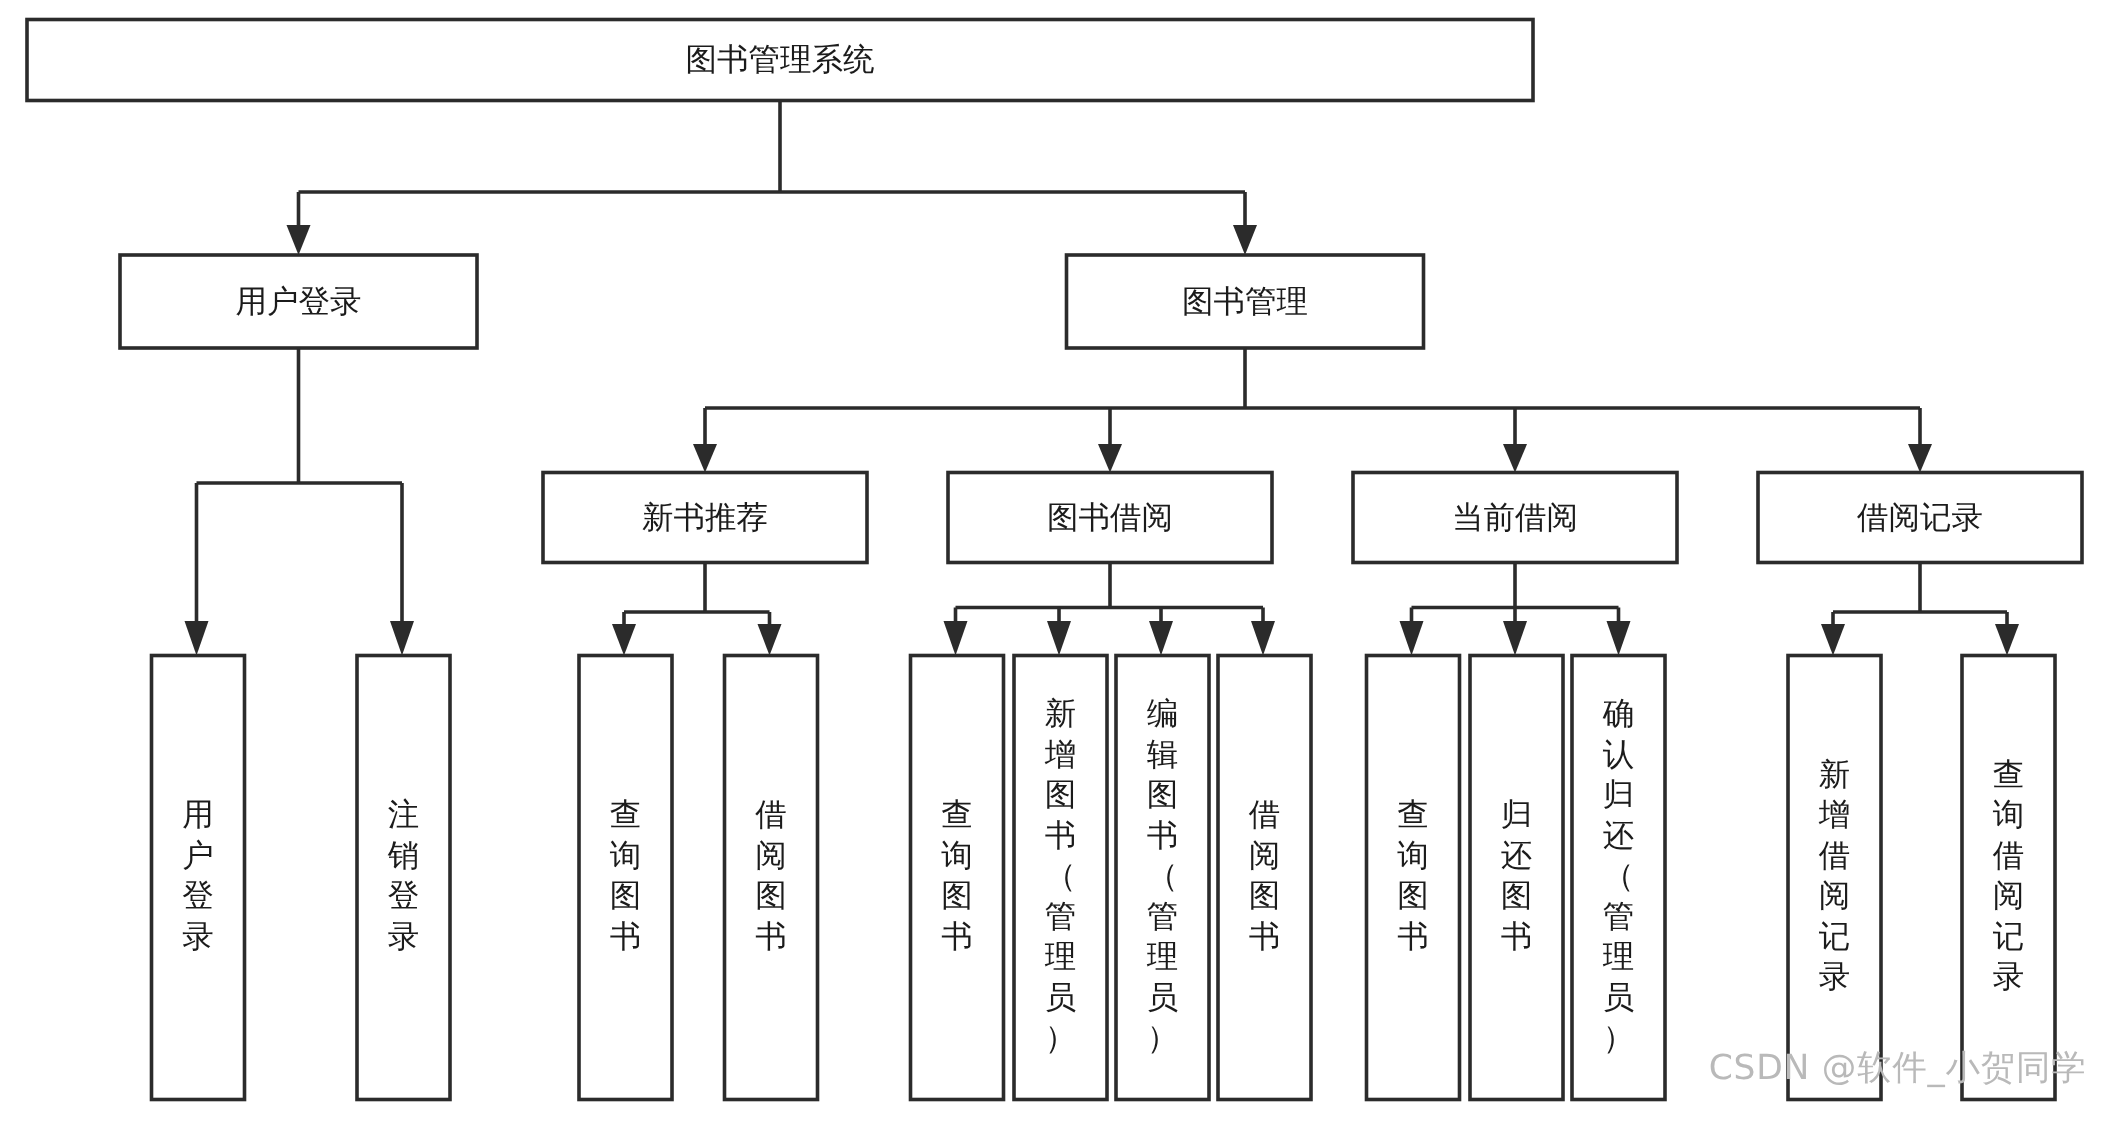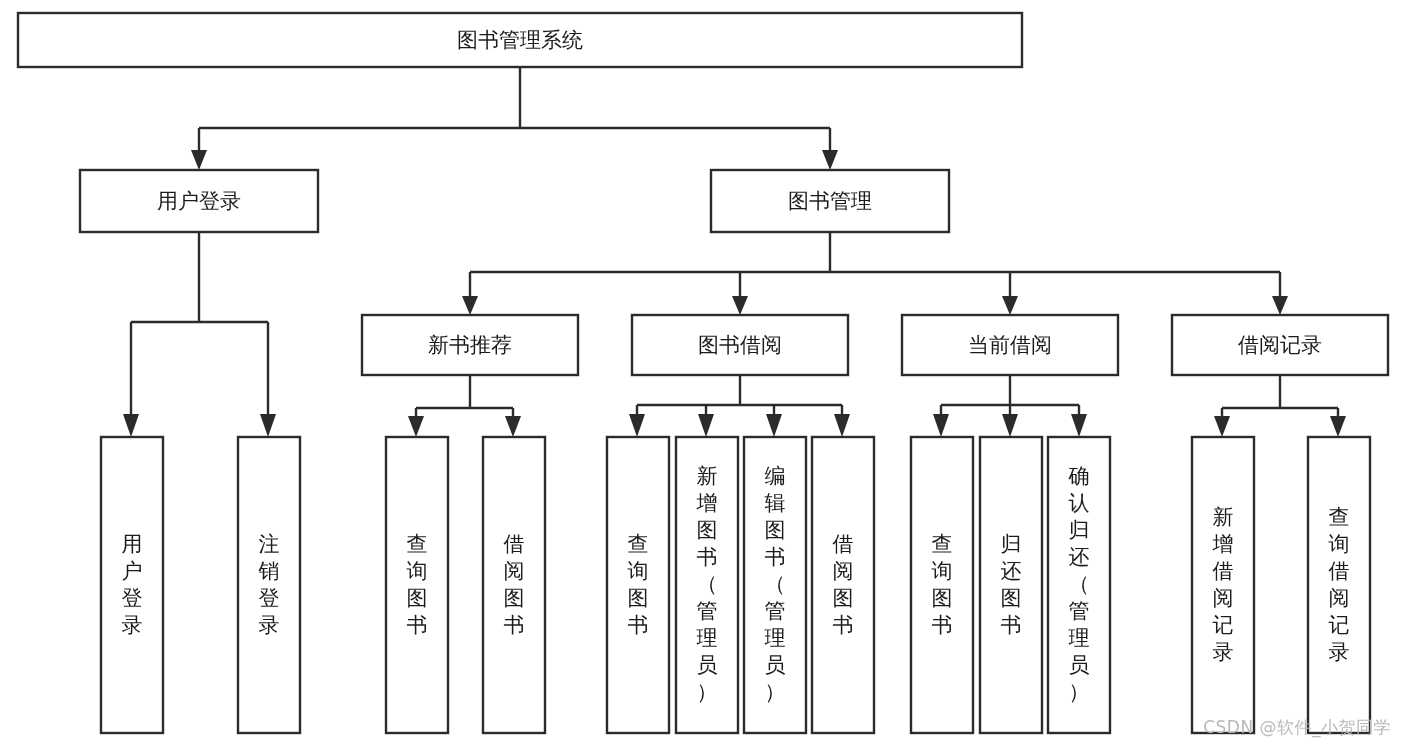--- a/index.html
+++ b/index.html
@@ -51,23 +51,23 @@
   }
   .node-label-v {
     font-family: "DejaVu Sans", "Liberation Sans", sans-serif;
     font-size: 21px;
     fill: #1b1b1b;
     text-anchor: middle;
   }
   .watermark {
     position: absolute;
     right: 14px;
-    bottom: 8px;
-    font-family: "DejaVu Sans", "Liberation Sans", sans-serif;
-    font-size: 17px;
+    bottom: 20px;
+    font-family: "DejaVu Sans", "Liberation Sans", sans-serif;
+    font-size: 23px;
     color: #b9b9b9;
     letter-spacing: 0.5px;
     white-space: nowrap;
     user-select: none;
     text-align: right;
   }
 </style>
 </head>
 <body>
 

